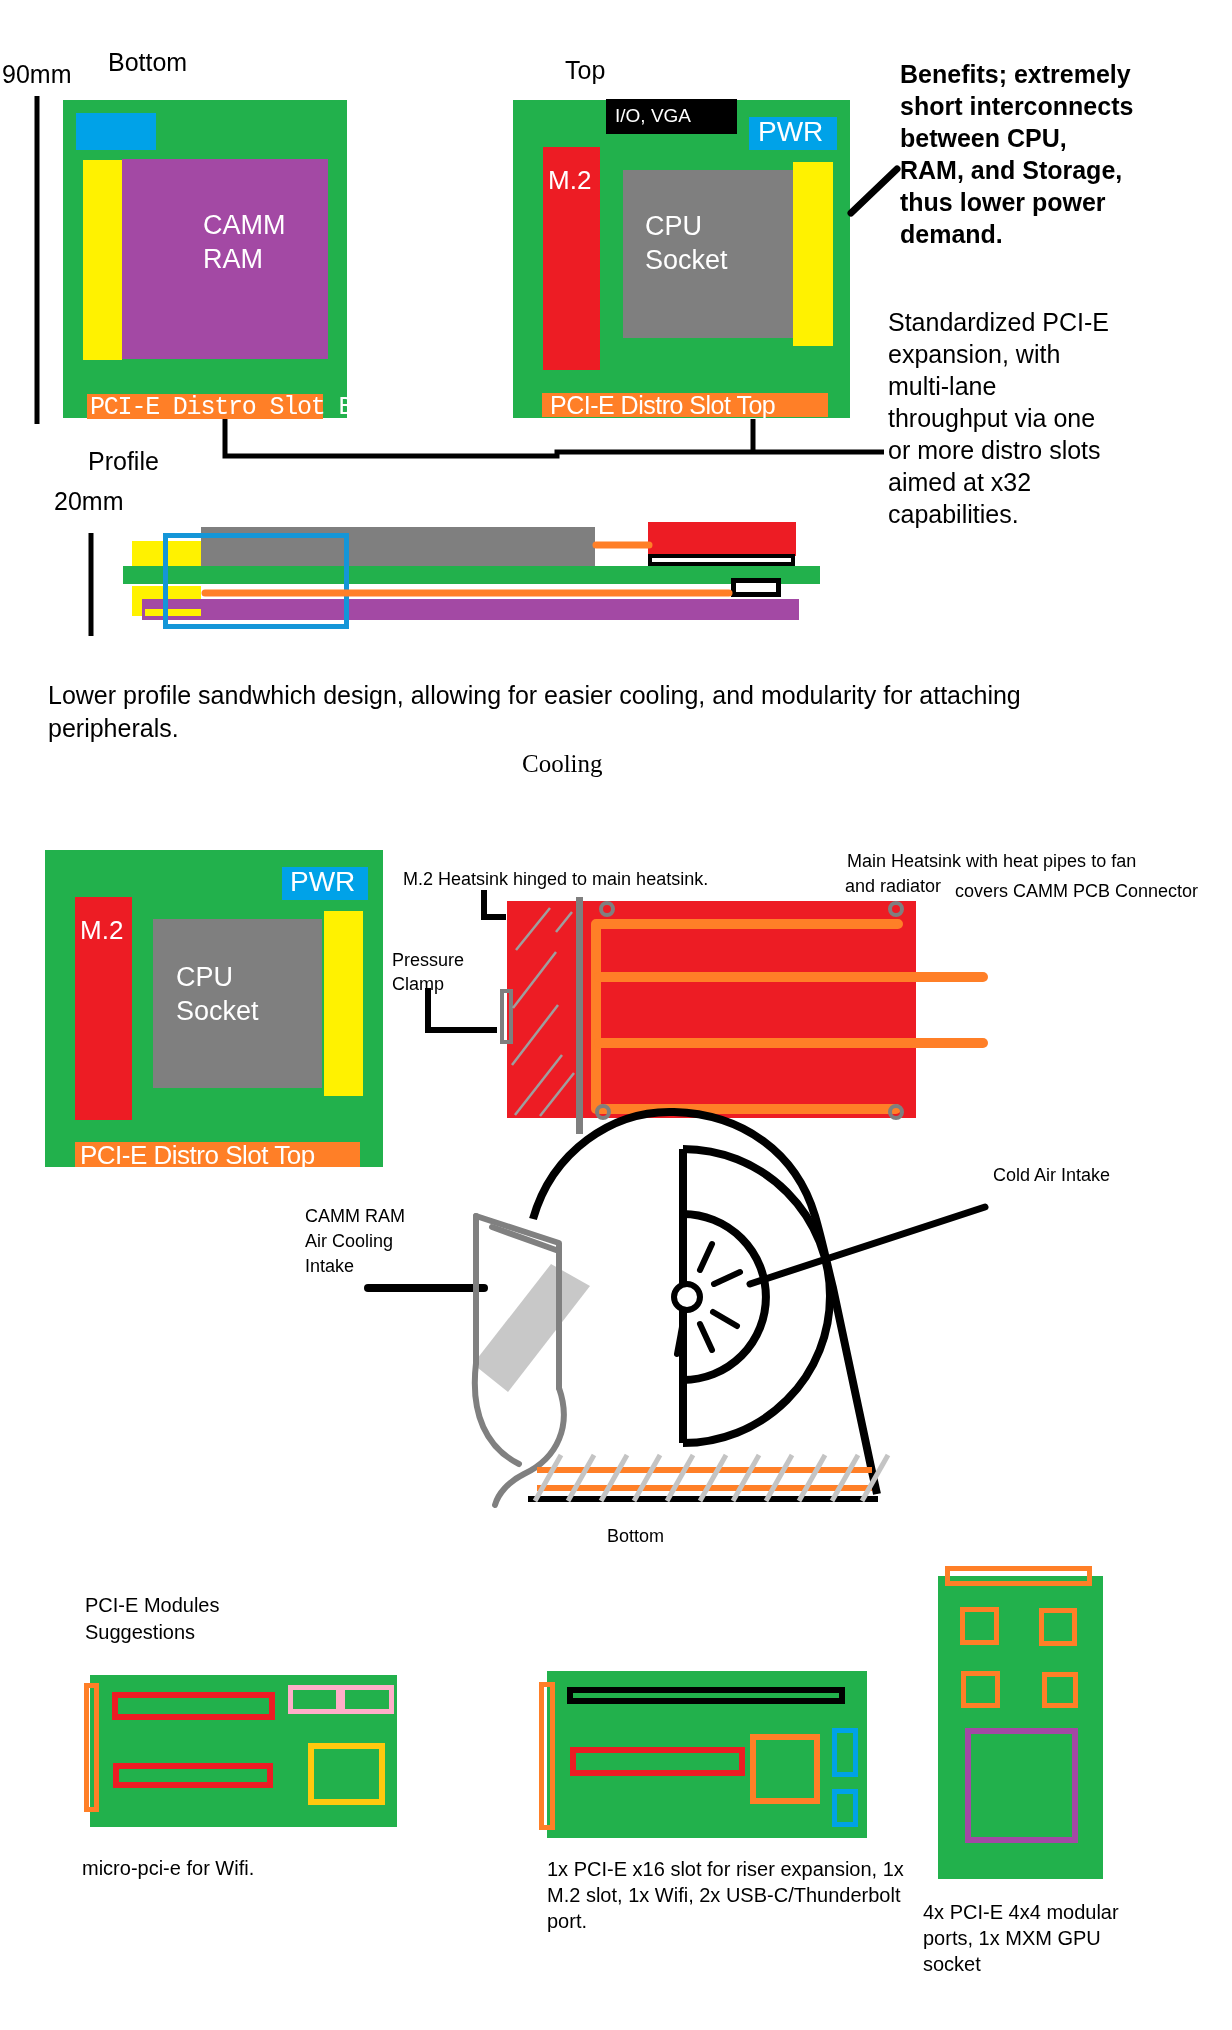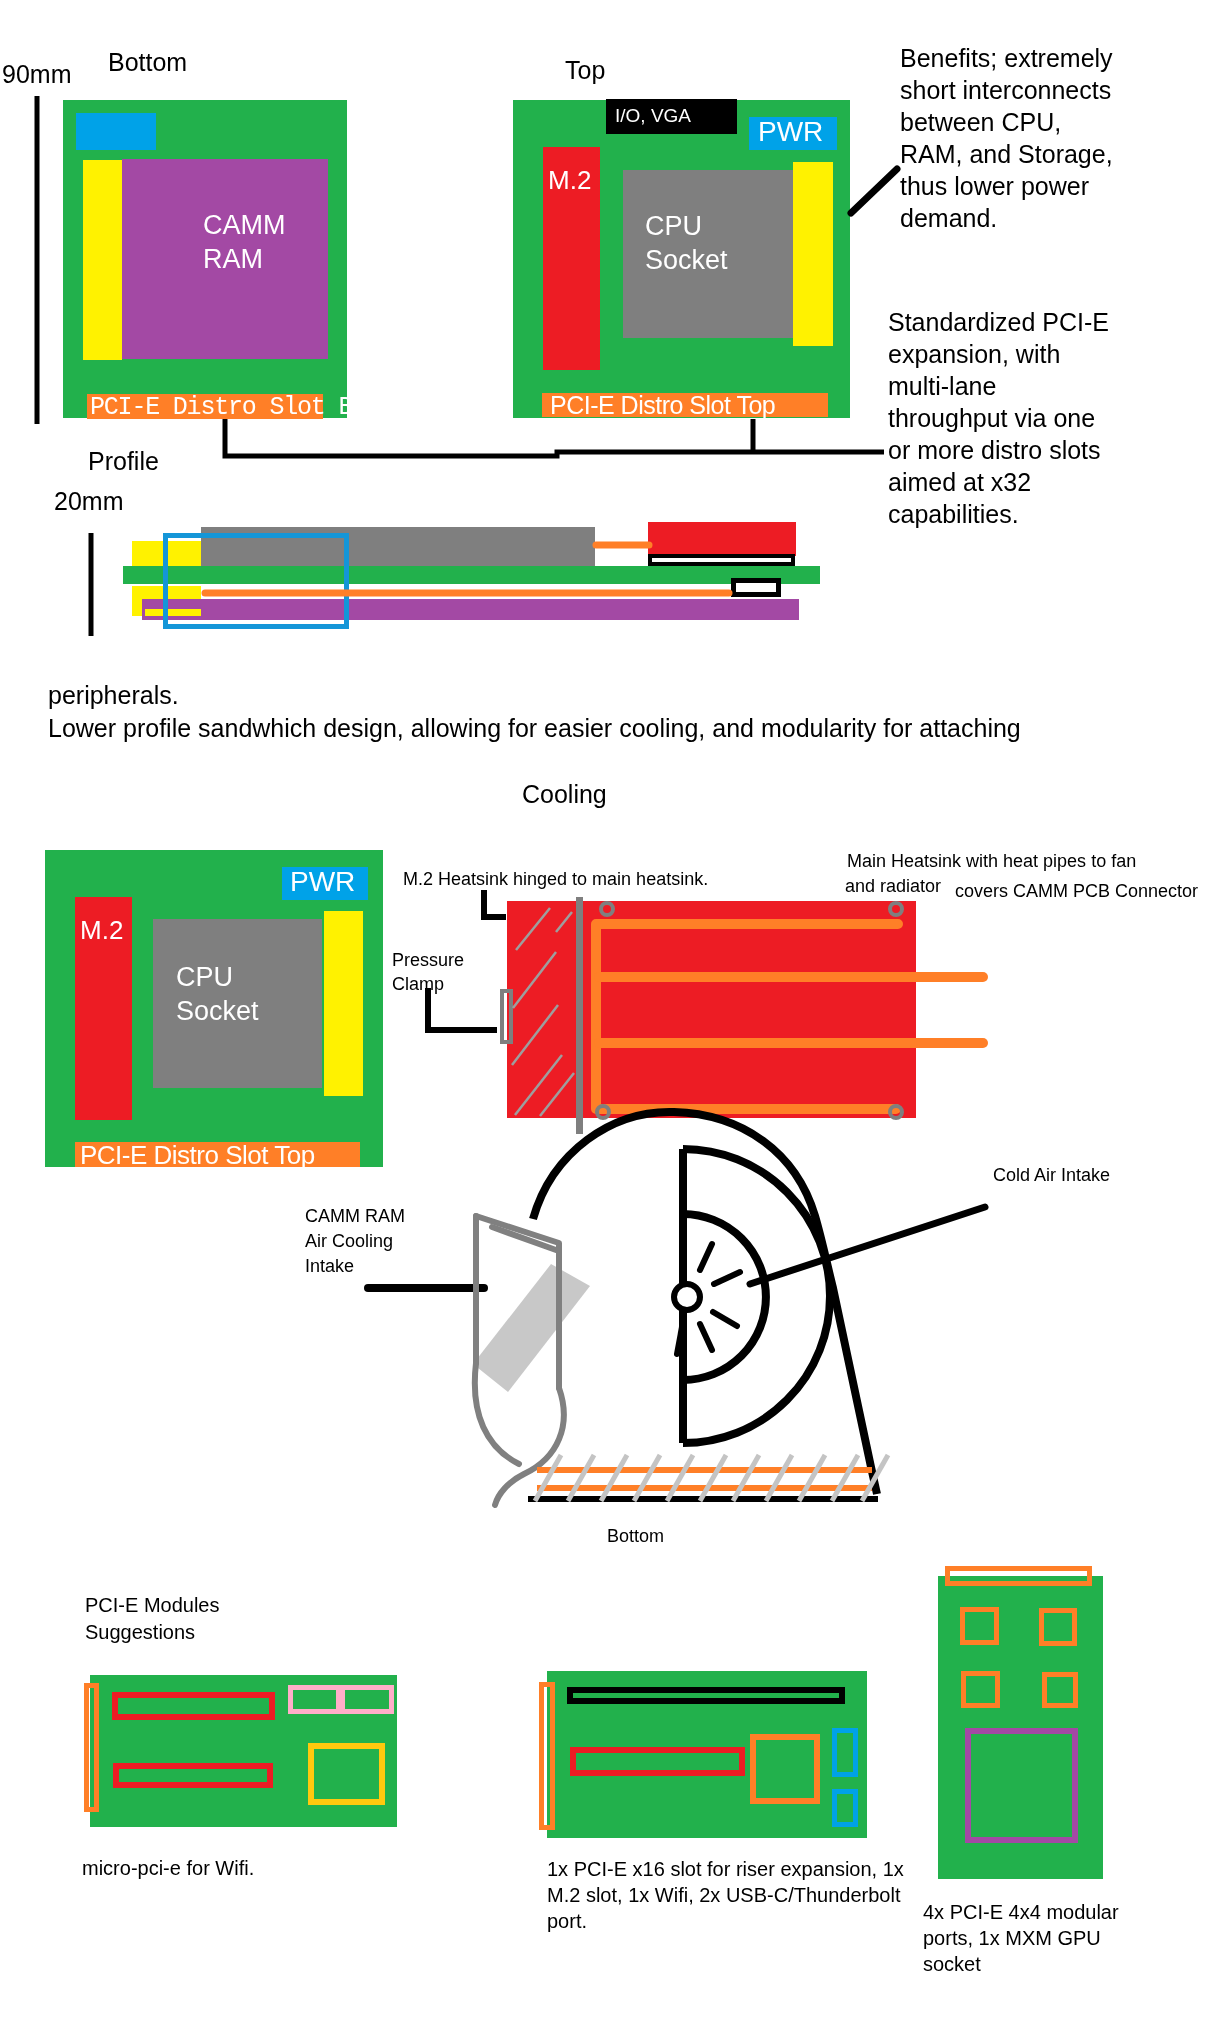--- a/index.html
+++ b/index.html
@@ -44,21 +44,21 @@
   <div class="lbl wt" style="left:548px;top:165px;font-size:26px;">M.2</div>
   <div class="blk" style="left:623px;top:170px;width:174px;height:168px;background:#7F7F7F;"></div>
   <div class="lbl wt" style="left:645px;top:209px;font-size:27px;line-height:34px;">
     <div>CPU</div>
     <div>Socket</div>
   </div>
   <div class="blk" style="left:793px;top:162px;width:40px;height:184px;background:#FFF200;"></div>
   <div class="blk" style="left:542px;top:393px;width:286px;height:24px;background:#FF7F27;"></div>
   <div class="lbl slot-text" style="left:550px;top:391px;letter-spacing:-0.5px;">PCI-E Distro Slot Top</div>
 
-  <div class="lbl big" style="left:900px;top:42px;">
+  <div class="lbl big" style="left:900px;top:58px;font-weight:bold;">
     <div>Benefits; extremely</div>
     <div>short interconnects</div>
     <div>between CPU,</div>
     <div>RAM, and Storage,</div>
     <div>thus lower power</div>
     <div>demand.</div>
   </div>
   <div class="lbl big" style="left:888px;top:306px;">
     <div>Standardized PCI-E</div>
     <div>expansion, with</div>
@@ -77,24 +77,24 @@
   <div class="blk" style="left:123px;top:566px;width:697px;height:18px;background:#22B14C;"></div>
   <div class="blk" style="left:132px;top:586px;width:69px;height:30px;background:#FFF200;"></div>
   <div class="blk" style="left:731px;top:578px;width:50px;height:19px;background:#fff;border:5px solid #000;"></div>
   <div class="blk" style="left:142px;top:599px;width:657px;height:21px;background:#A349A4;"></div>
   <div class="blk" style="left:145px;top:609px;width:56px;height:7px;background:#FFF200;"></div>
   <div class="blk" style="left:648px;top:522px;width:148px;height:34px;background:#ED1C24;"></div>
   <div class="blk" style="left:648px;top:554px;width:147px;height:12px;background:#fff;border:4px solid #000;"></div>
   <div class="blk" style="left:163px;top:533px;width:186px;height:96px;border:5px solid #1496D8;background:transparent;"></div>
 
   <div class="lbl big" style="left:48px;top:679px;line-height:33px;">
+    <div>Lower profile sandwhich design, allowing for easier cooling, and modularity for attaching</div>
     <div>peripherals.</div>
-    <div>Lower profile sandwhich design, allowing for easier cooling, and modularity for attaching</div>
-  </div>
-  <div class="lbl big" style="left:522px;top:778px;">Cooling</div>
+  </div>
+  <div class="lbl big" style="left:522px;top:748px;font-family:Liberation Serif, serif;">Cooling</div>
 
   <div class="board" style="left:45px;top:850px;width:338px;height:317px;"></div>
   <div class="blk" style="left:282px;top:867px;width:86px;height:33px;background:#00A2E8;"></div>
   <div class="lbl wt" style="left:290px;top:866px;font-size:28px;">PWR</div>
   <div class="blk" style="left:75px;top:897px;width:57px;height:223px;background:#ED1C24;"></div>
   <div class="lbl wt" style="left:80px;top:915px;font-size:26px;">M.2</div>
   <div class="blk" style="left:153px;top:919px;width:169px;height:169px;background:#7F7F7F;"></div>
   <div class="lbl wt" style="left:176px;top:960px;font-size:27px;line-height:34px;">
     <div>CPU</div>
     <div>Socket</div>

